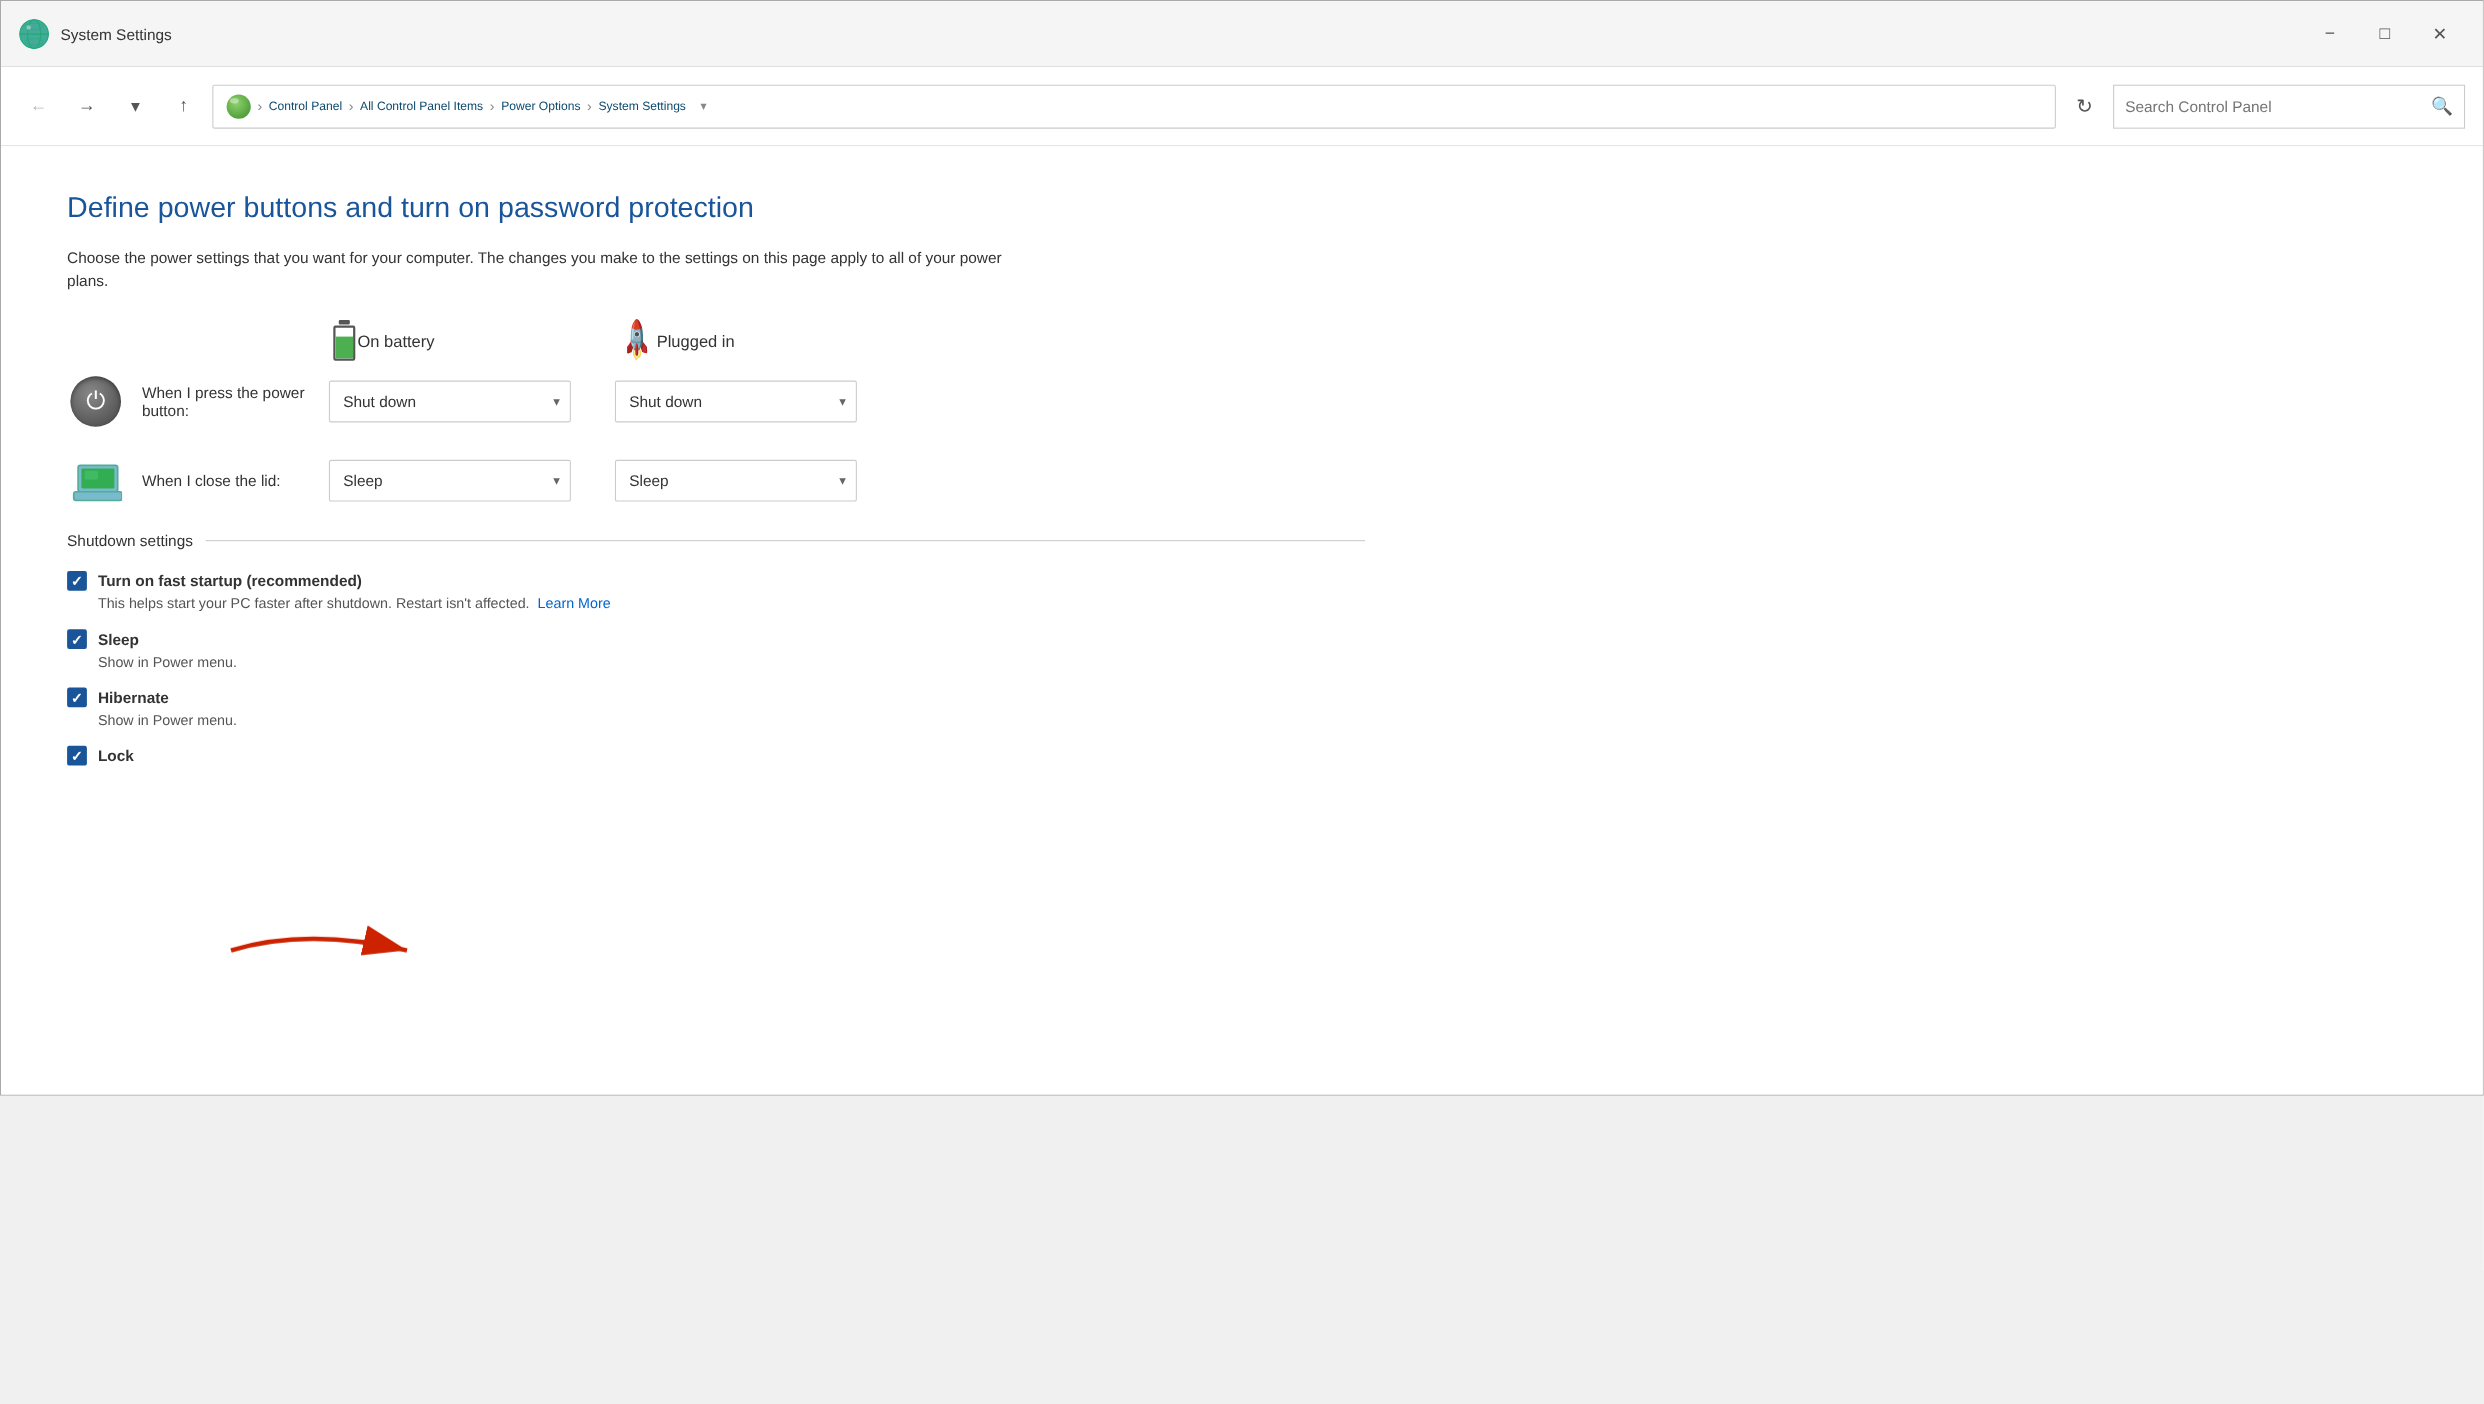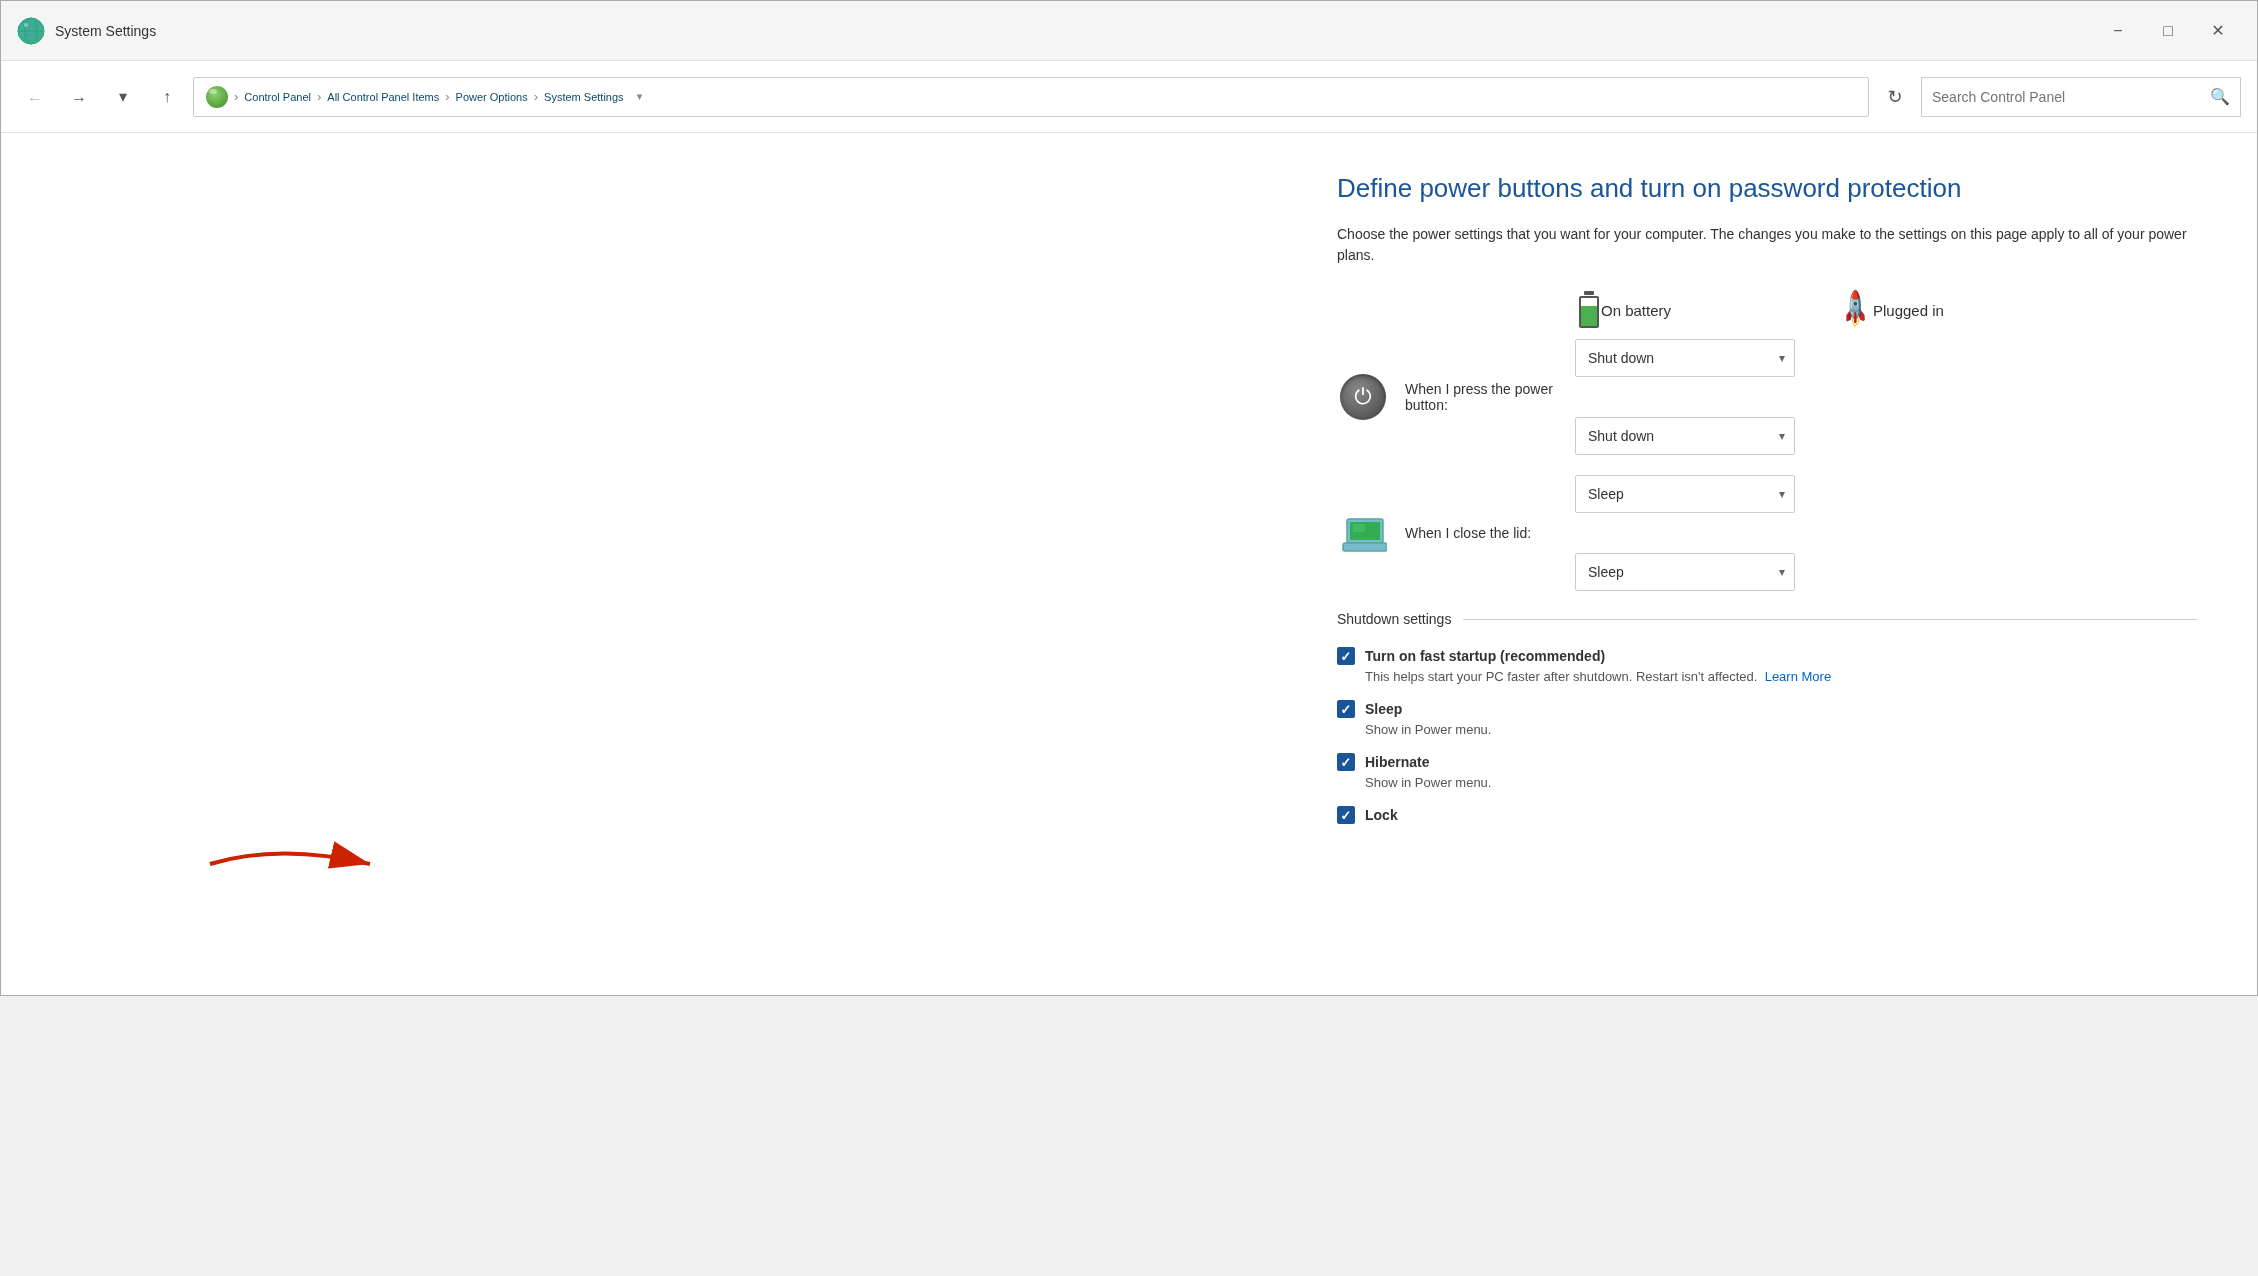--- a/index.html
+++ b/index.html
@@ -164,21 +164,20 @@
       font-size: 16px;
     }
 
     
     .content {
       flex: 1;
       background: #ffffff;
       display: flex;
       flex-direction: column;
       overflow-y: auto;
-      align-items: flex-end;
     }
     .content-body {
       padding: 40px 60px;
       max-width: 1300px;
     }
     .page-heading {
       font-size: 26px;
       color: #1a5599;
       font-weight: normal;
       margin-bottom: 20px;
@@ -292,21 +291,20 @@
       box-shadow: inset 0 2px 4px rgba(0,0,0,0.4);
     }
     .setting-label {
       width: 170px;
       font-size: 14px;
       color: #333;
     }
     .select-dropdowns {
       display: flex;
       gap: 40px;
-      flex-direction: column;
     }
     .select-wrapper {
       width: 220px;
       position: relative;
     }
     .select-wrapper select {
       width: 100%;
       height: 38px;
       border: 1px solid #ccc;
       border-radius: 2px;

